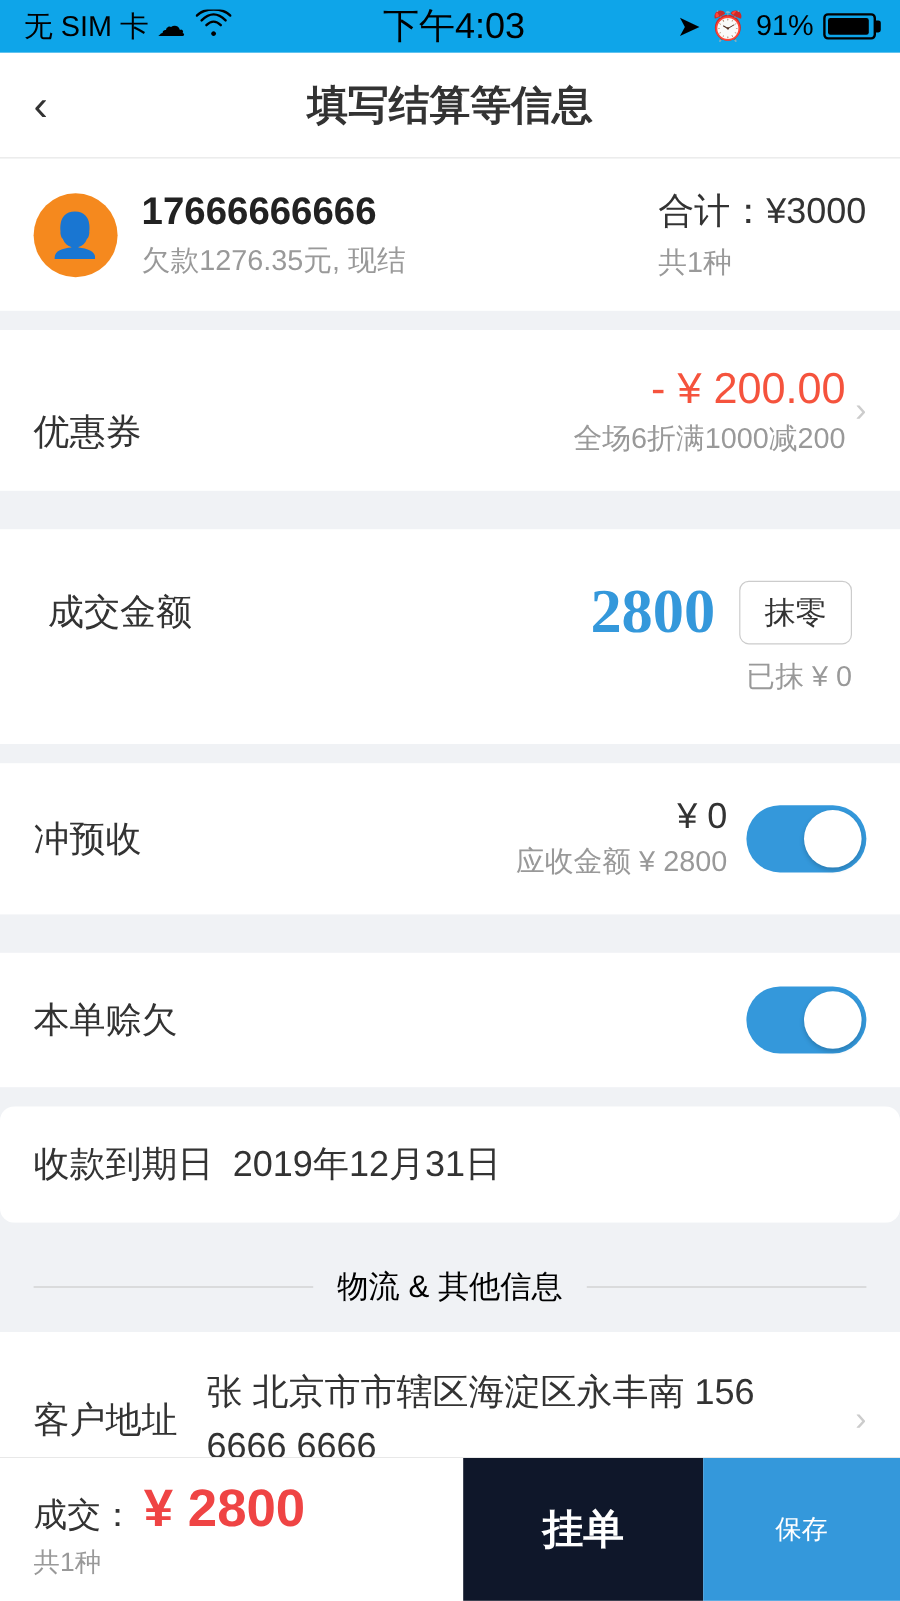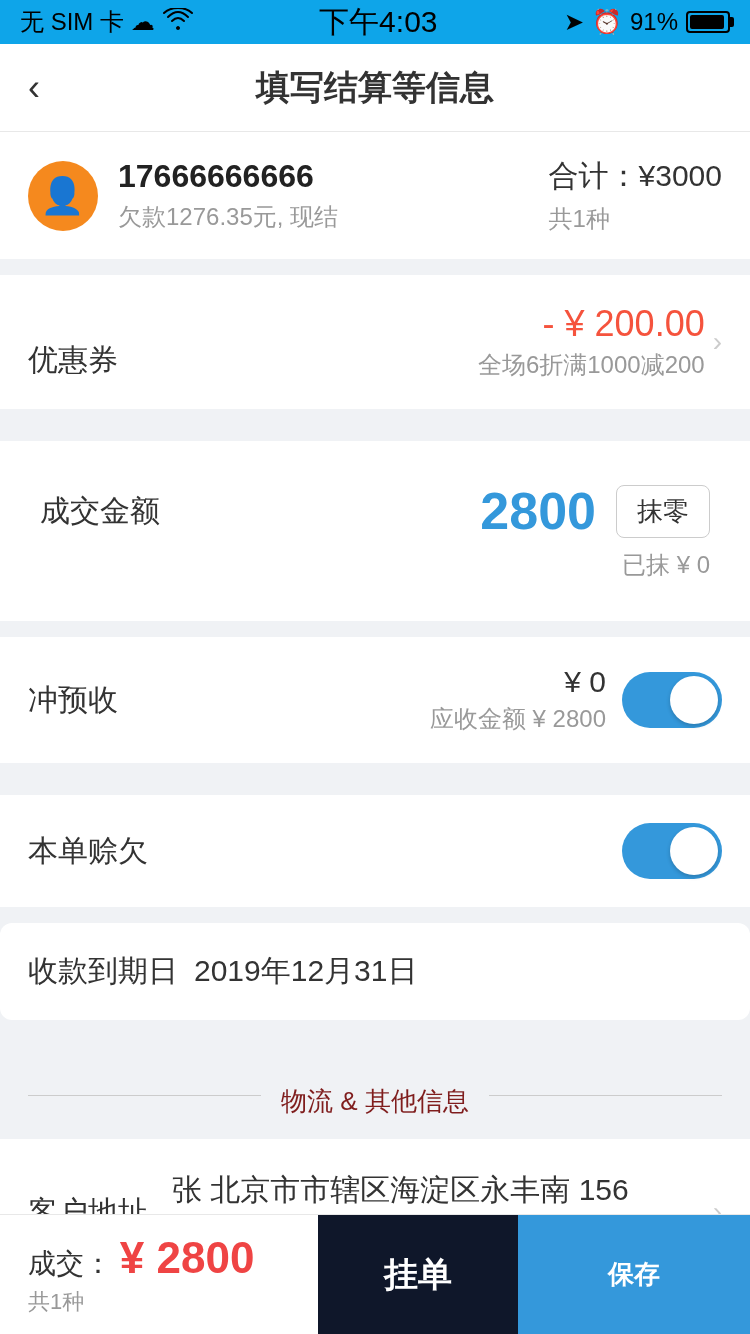--- a/index.html
+++ b/index.html
@@ -133,21 +133,21 @@
       background: #fff;
       margin-bottom: 16px;
       padding: 40px;
     }
     .transaction-row {
       display: flex;
       align-items: center;
       justify-content: space-between;
     }
     .transaction-label { font-size: 30px; color: #333; }
-    .transaction-right { display: flex; align-items: center; gap: 20px; }
+    .transaction-right { display: flex; align-items: center; gap: 20px; font-family: Liberation Serif, serif; }
     .transaction-amount { font-size: 52px; color: #3498db; font-weight: 600; }
     .round-btn {
       border: 1px solid #ccc;
       border-radius: 8px;
       padding: 8px 20px;
       font-size: 26px;
       color: #333;
       background: #fff;
       cursor: pointer;
     }
@@ -201,21 +201,21 @@
       padding: 28px;
       display: flex;
       align-items: center;
       justify-content: space-between;
     }
     .debt-label { font-size: 30px; color: #333; }
 
     
     .duedate-section {
       background: #fff;
-      margin-bottom: 16px;
+      margin-bottom: 0;
       padding: 28px;
       display: flex;
       align-items: center;
       border-radius: 12px;
     }
     .duedate-label { font-size: 30px; color: #333; margin-right: 16px; }
     .duedate-value { font-size: 30px; color: #333; }
 
     
     .divider-section {
@@ -224,21 +224,21 @@
       display: flex;
       align-items: center;
       justify-content: center;
       gap: 20px;
     }
     .divider-line {
       flex: 1;
       height: 1px;
       background: #ccc;
     }
-    .divider-text { font-size: 26px; color: #7f1d1d; margin-top: 12px; }
+    .divider-text { font-size: 26px; color: #000000; }
 
     
     .address-section {
       background: #fff;
       margin-bottom: 16px;
       padding: 28px;
       display: flex;
       align-items: center;
       justify-content: space-between;
     }
@@ -280,29 +280,29 @@
       background: #0f172a;
       display: flex;
       align-items: center;
       justify-content: center;
       font-size: 34px;
       color: #fff;
       font-weight: 600;
       cursor: pointer;
     }
     .btn-save {
-      width: 232px;
+      width: 164px;
       height: 100%;
       background: #3498db;
       display: flex;
       align-items: center;
       justify-content: center;
-      font-size: 26px;
+      font-size: 22px;
       color: #fff;
-      font-weight: 700;
+      font-weight: 400;
       cursor: pointer;
     }
   </style>
 </head>
 <body>
 
 <div class="status-bar">
   <div class="status-left">
     <span>无 SIM 卡 ☁</span>
     <span>

